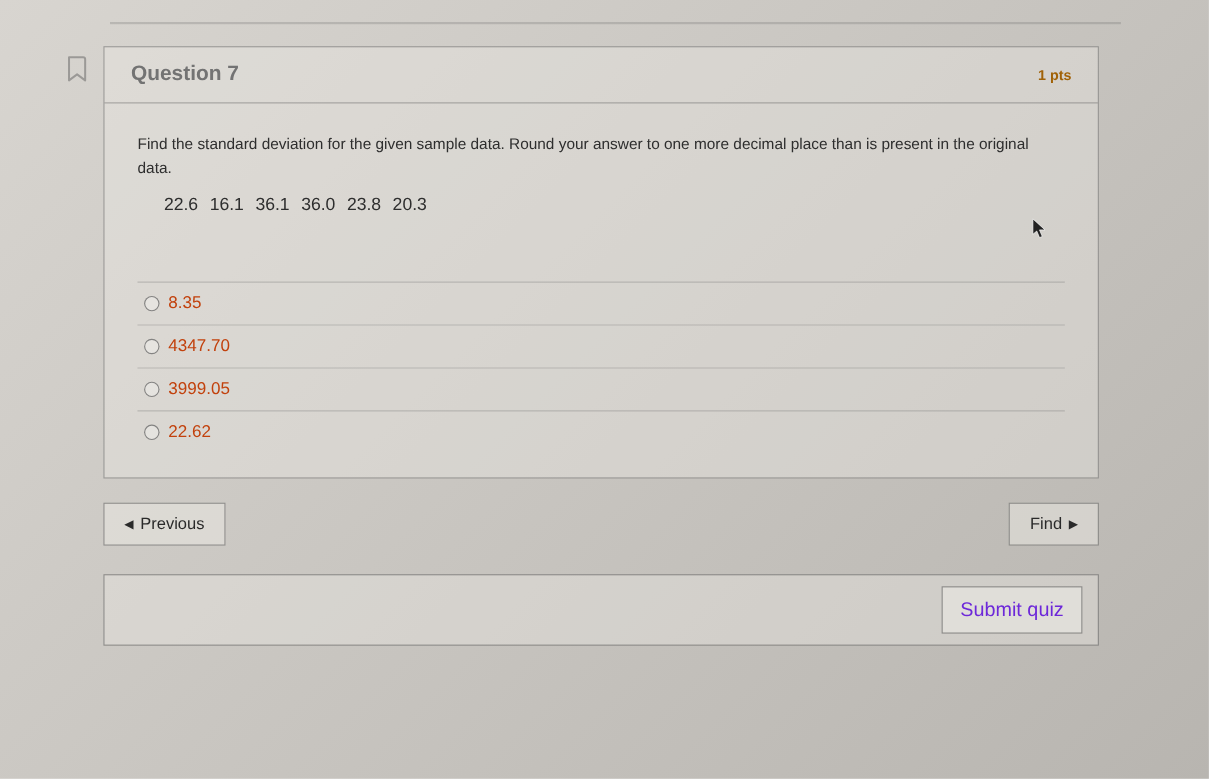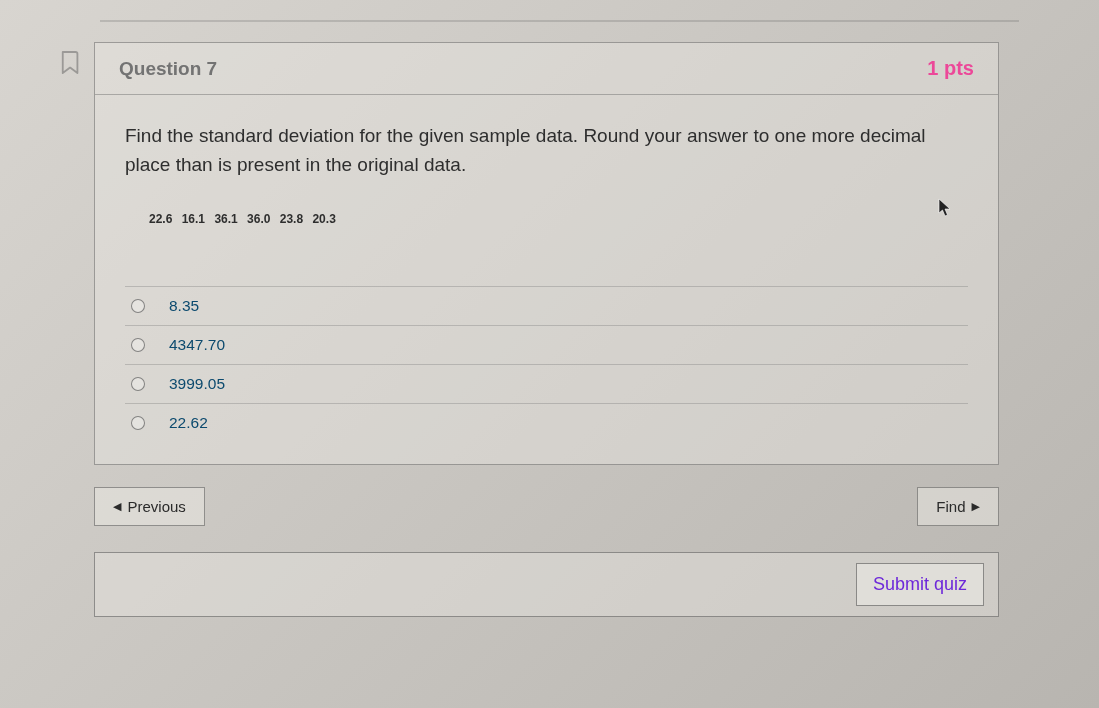--- a/index.html
+++ b/index.html
@@ -46,51 +46,50 @@
       padding: 14px 24px;
       border-bottom: 1px solid rgba(90,90,90,0.4);
     }
     .question-title {
       font-weight: 700;
       font-size: 19px;
       color: #737373;
     }
     .question-points {
       font-weight: 600;
-      font-size: 20px;
-      color: #ec4899;
+      font-size: 13px;
+      color: #a16207;
     }
     .question-body {
       padding: 26px 30px 18px 30px;
     }
     .prompt-text {
-      font-size: 19px;
+      font-size: 14px;
       color: #2e2e2e;
       line-height: 1.55;
-      margin-bottom: 32px;
+      margin-bottom: 15px;
     }
     .data-row {
-      font-size: 12px;
+      font-size: 16px;
       color: #2e2e2e;
       padding-left: 24px;
       margin-bottom: 60px;
       word-spacing: 6px;
-      font-weight: bold;
     }
     .options {
       border-top: 1px solid rgba(120,120,120,0.35);
     }
     .option {
       display: flex;
       align-items: center;
-      gap: 24px;
+      gap: 8px;
       padding: 10px 6px;
       border-bottom: 1px solid rgba(120,120,120,0.35);
       font-size: 15.5px;
-      color: #0c4a6e;
+      color: #c2410c;
       cursor: pointer;
     }
     .option:last-child { border-bottom: none; padding-bottom: 14px; }
     .radio {
       width: 14px;
       height: 14px;
       border: 1.5px solid rgba(90,90,90,0.7);
       border-radius: 50%;
       flex: 0 0 14px;
       background: rgba(255,255,255,0.3);

